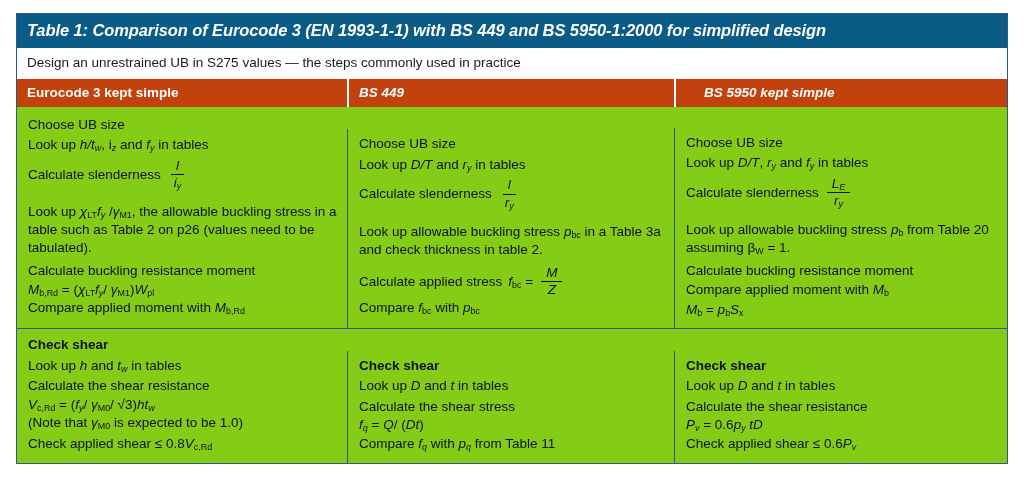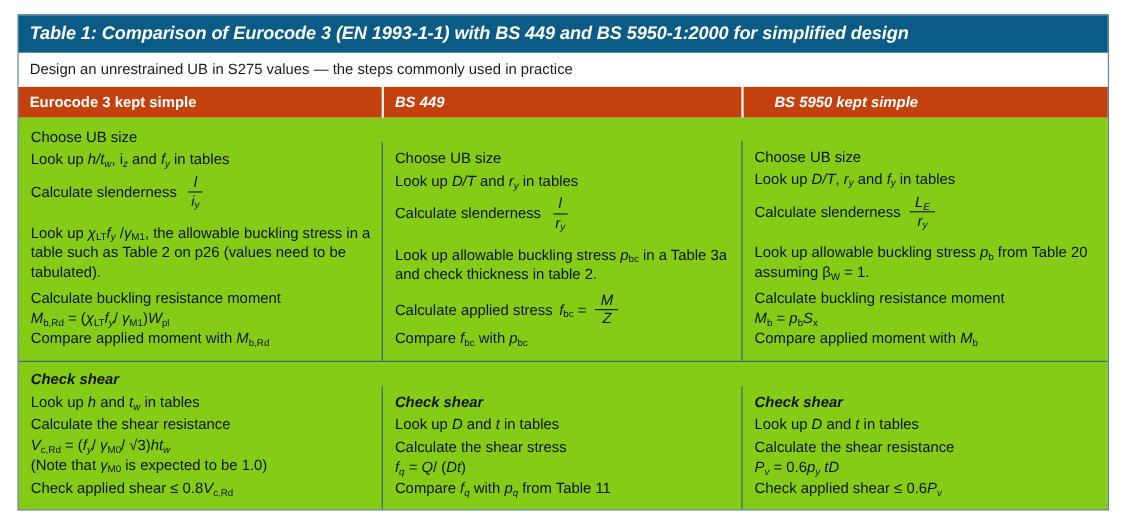--- a/index.html
+++ b/index.html
@@ -96,21 +96,21 @@
     overflow: hidden;
   }
   .cell.c2, .cell.c3 { border-left: 1px solid #2a5d86; }
 
   
   .line {
     margin: 0 0 7px 0;
     white-space: nowrap;
   }
   .line.wrap { white-space: normal; line-height: 1.33; }
-  .line.bold { font-weight: bold; font-style: italic; }
+  .line.bold { font-weight: bold; }
   .line.tight { margin-bottom: 5px; }
   .line.gap-top { margin-top: 13px; }
 
   i, .it { font-style: italic; }
 
   
   sub {
     font-size: 0.66em;
     vertical-align: -0.28em;
     font-style: normal;
@@ -212,23 +212,23 @@
         <span class="frac">
           <span class="num it"><span>L</span><sub class="sub-i">E</sub></span>
           <span class="den it"><span>r</span><sub class="sub-i">y</sub></span>
         </span>
       </div>
 
       <p class="line wrap gap-top"><span>Look up allowable buckling stress </span><i>p</i><sub>b</sub><span> from Table 20 assuming </span><span>β</span><sub>W</sub><span> = 1.</span></p>
 
       <p class="line tight">Calculate buckling resistance moment</p>
 
+      <p class="line"><span>Compare applied moment with </span><i>M</i><sub>b</sub></p>
+
       <p class="line tight"><i>M</i><sub>b</sub><span> = </span><i>p</i><sub>b</sub><i>S</i><sub>x</sub></p>
-
-      <p class="line"><span>Compare applied moment with </span><i>M</i><sub>b</sub></p>
     </div>
   </div>
 
   <div class="body-row row2">
 
     <div class="cell c1">
       <p class="line bold">Check shear</p>
 
       <p class="line"><span>Look up </span><i>h</i><span> and </span><i>t</i><sub class="sub-i">w</sub><span> in tables</span></p>
 

